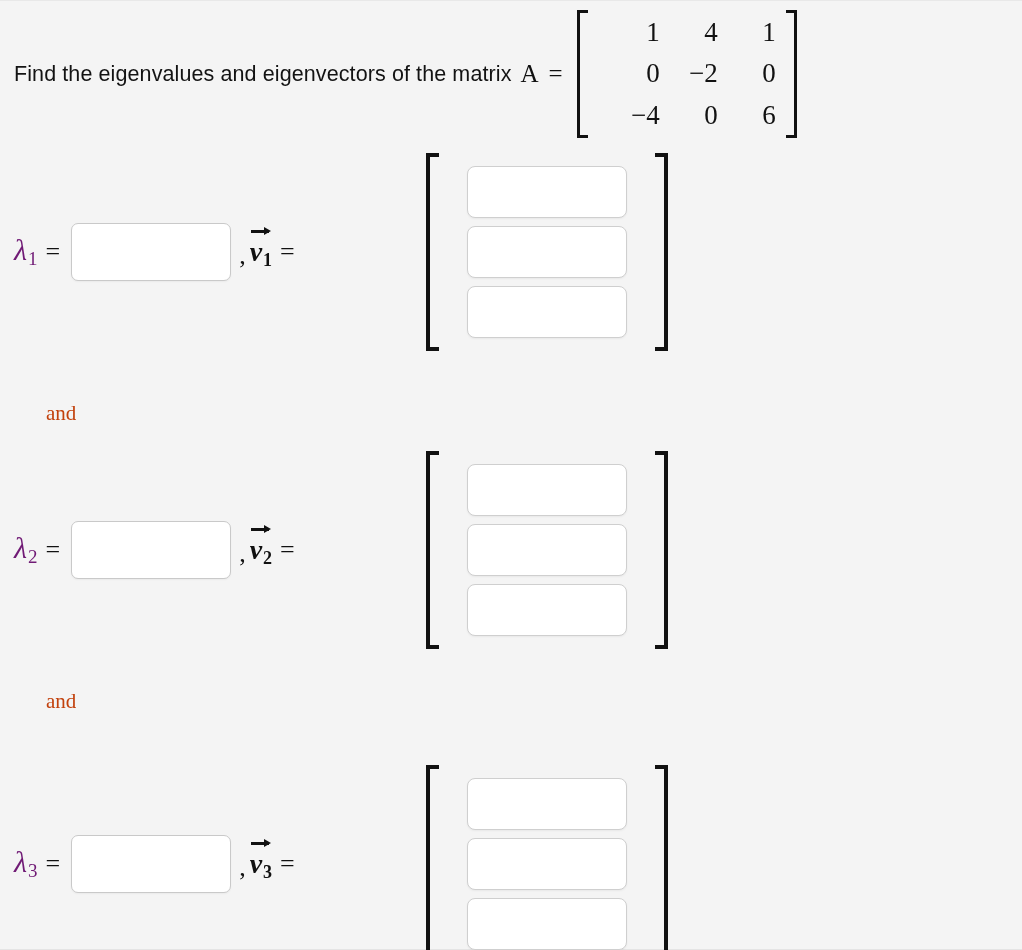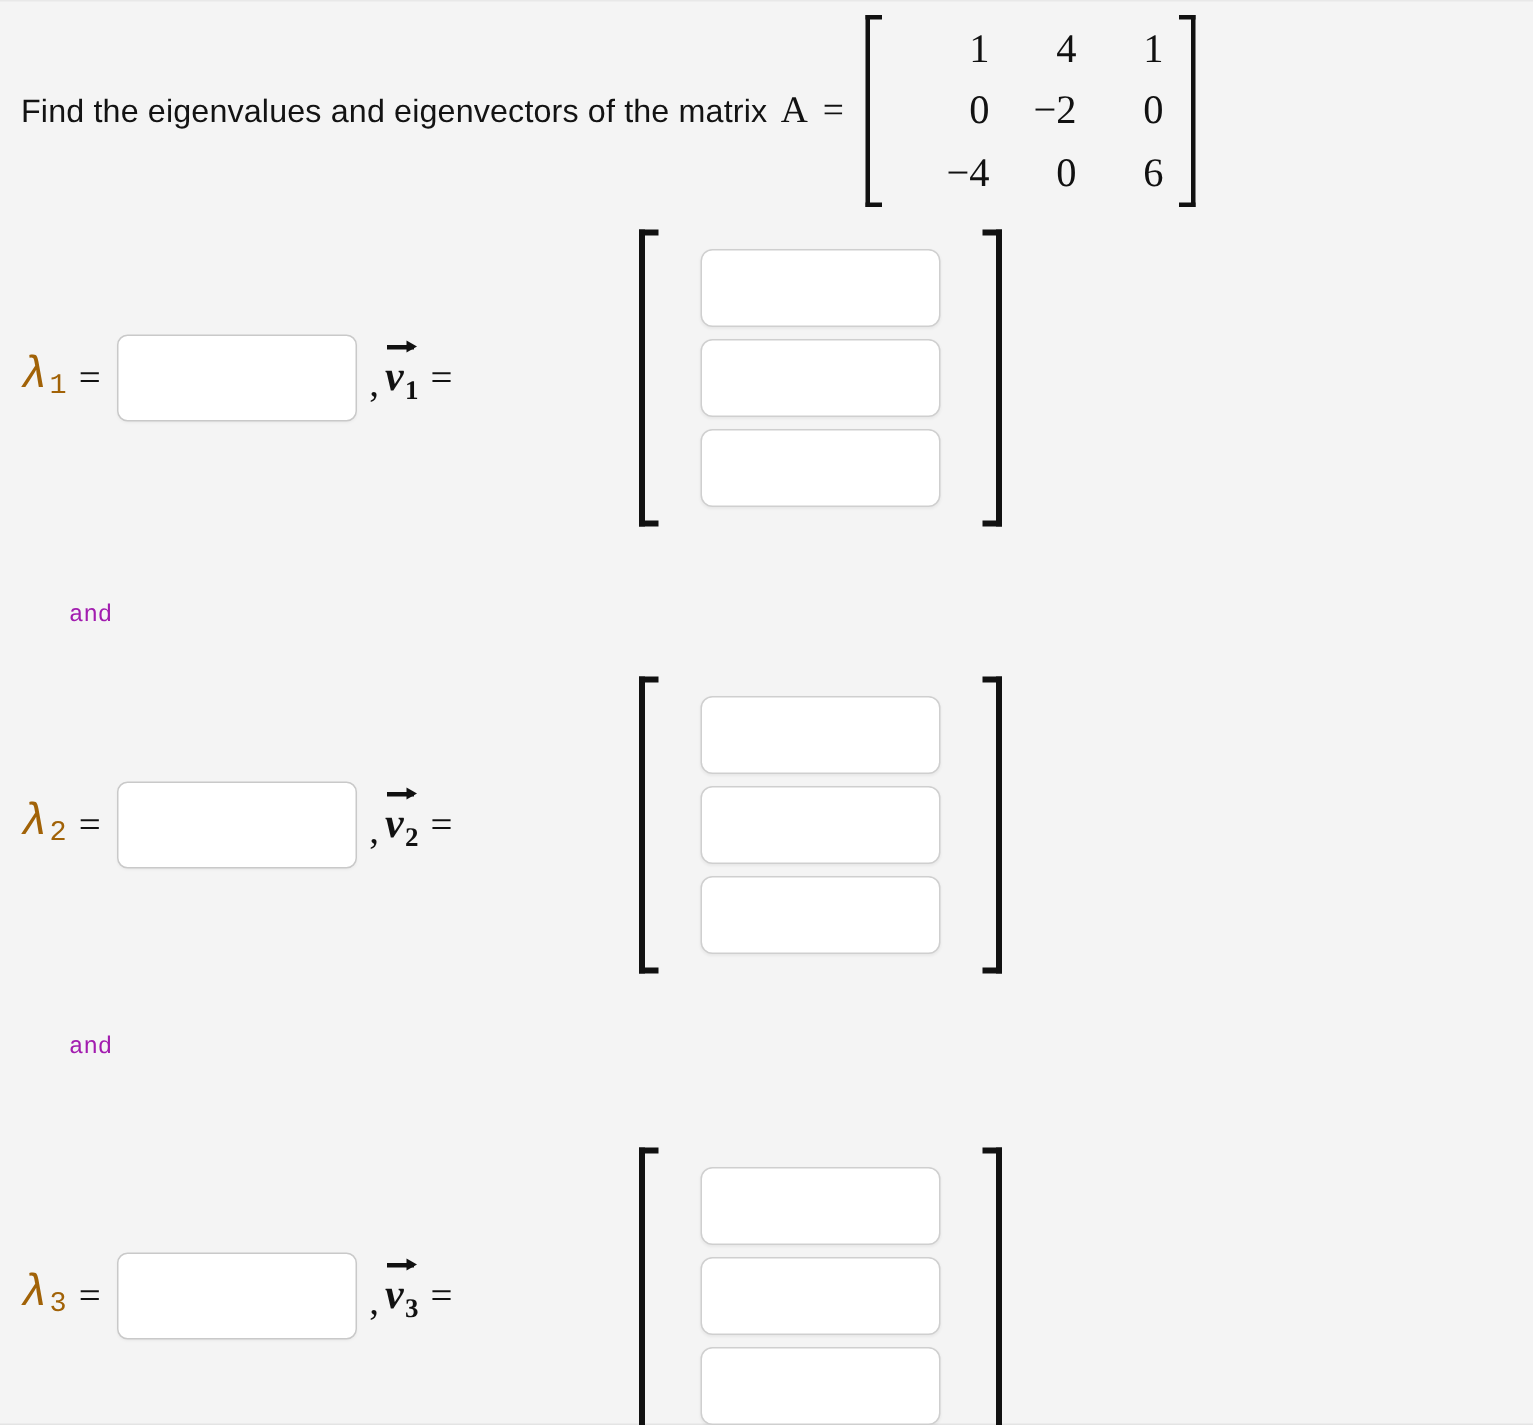--- a/index.html
+++ b/index.html
@@ -114,24 +114,24 @@
   }
   .eig-left {
     position: absolute;
     left: 14px;
     top: 0;
     height: 205px;
     display: flex;
     align-items: center;
   }
   .lam {
-    font-family: Liberation Mono, monospace;
+    font-family: Liberation Serif, serif;
     font-style: italic;
     font-size: 30px;
-    color: #a16207;
+    color: #701a75;
     line-height: 1;
   }
   .lam sub {
     font-style: normal;
     font-size: 19px;
     vertical-align: -0.25em;
     margin-left: 1px;
   }
   .eqsign {
     font-family: "Liberation Serif", serif;
@@ -266,23 +266,23 @@
     font-size: 19px;
     padding: 0 10px;
     color: #111;
     outline: none;
   }
 
   
   .connector {
     position: absolute;
     left: 46px;
-    font-family: Liberation Mono, monospace;
-    font-size: 16px;
-    color: #a21caf;
+    font-family: Liberation Serif, serif;
+    font-size: 21px;
+    color: #c2410c;
   }
 </style>
 </head>
 <body>
 
 <div class="page">
 
   <div class="prompt-row">
     <span class="prompt-text">Find the eigenvalues and eigenvectors of the matrix</span>
     <span class="math-A">A</span>

